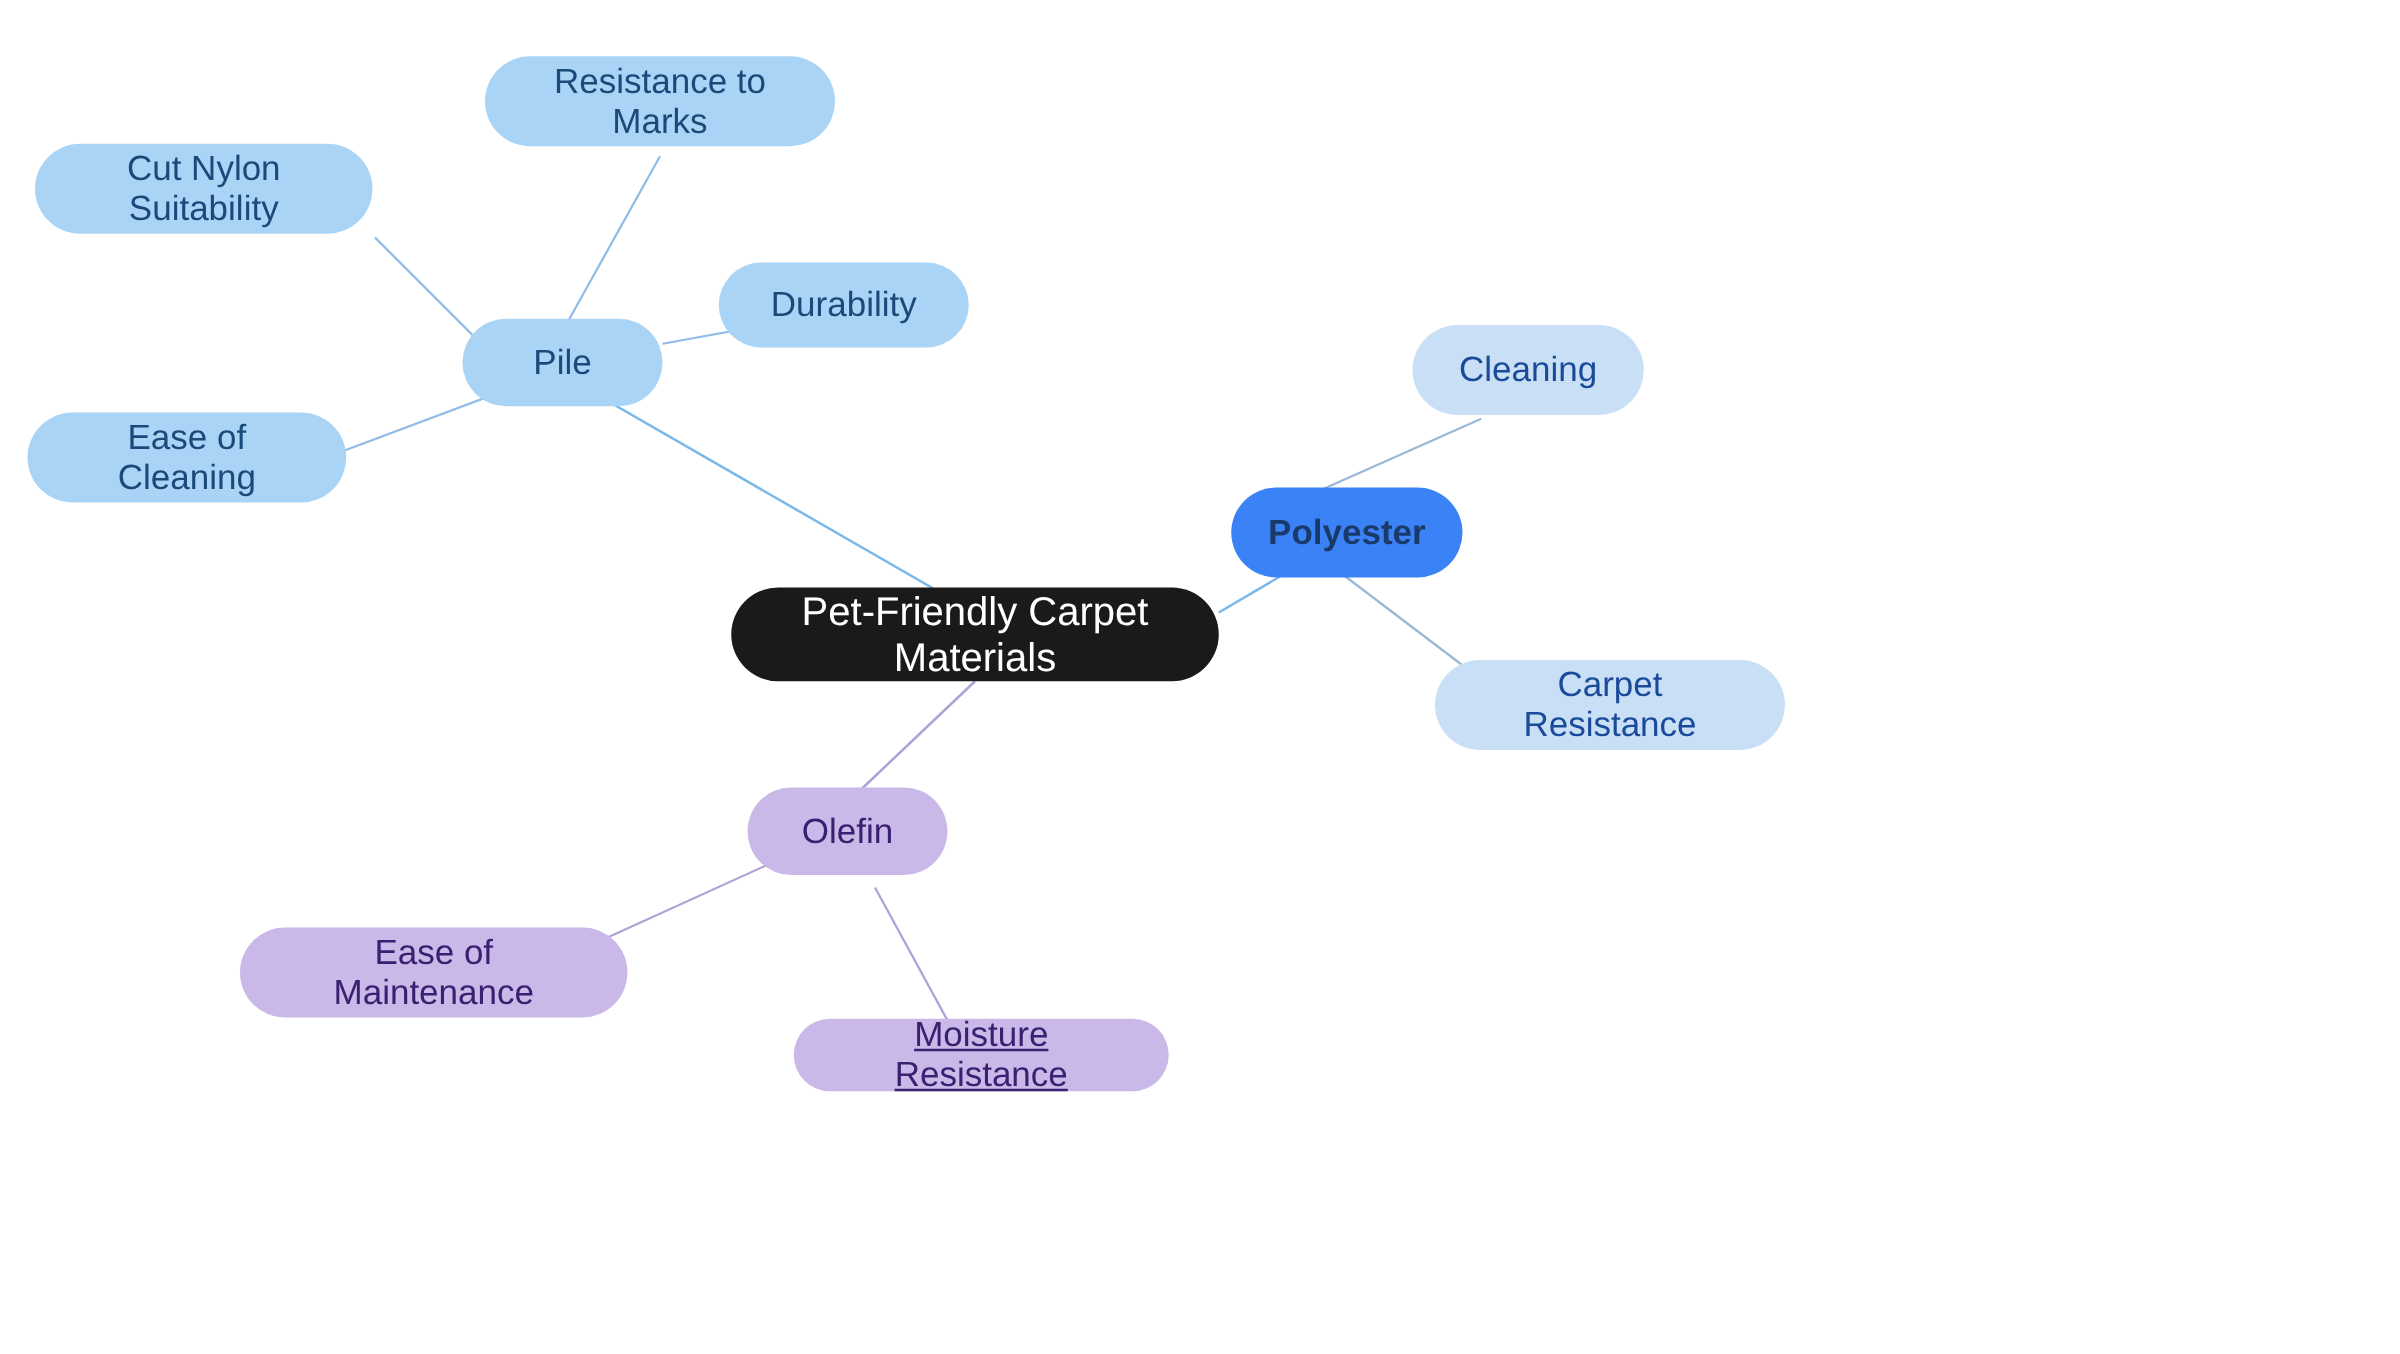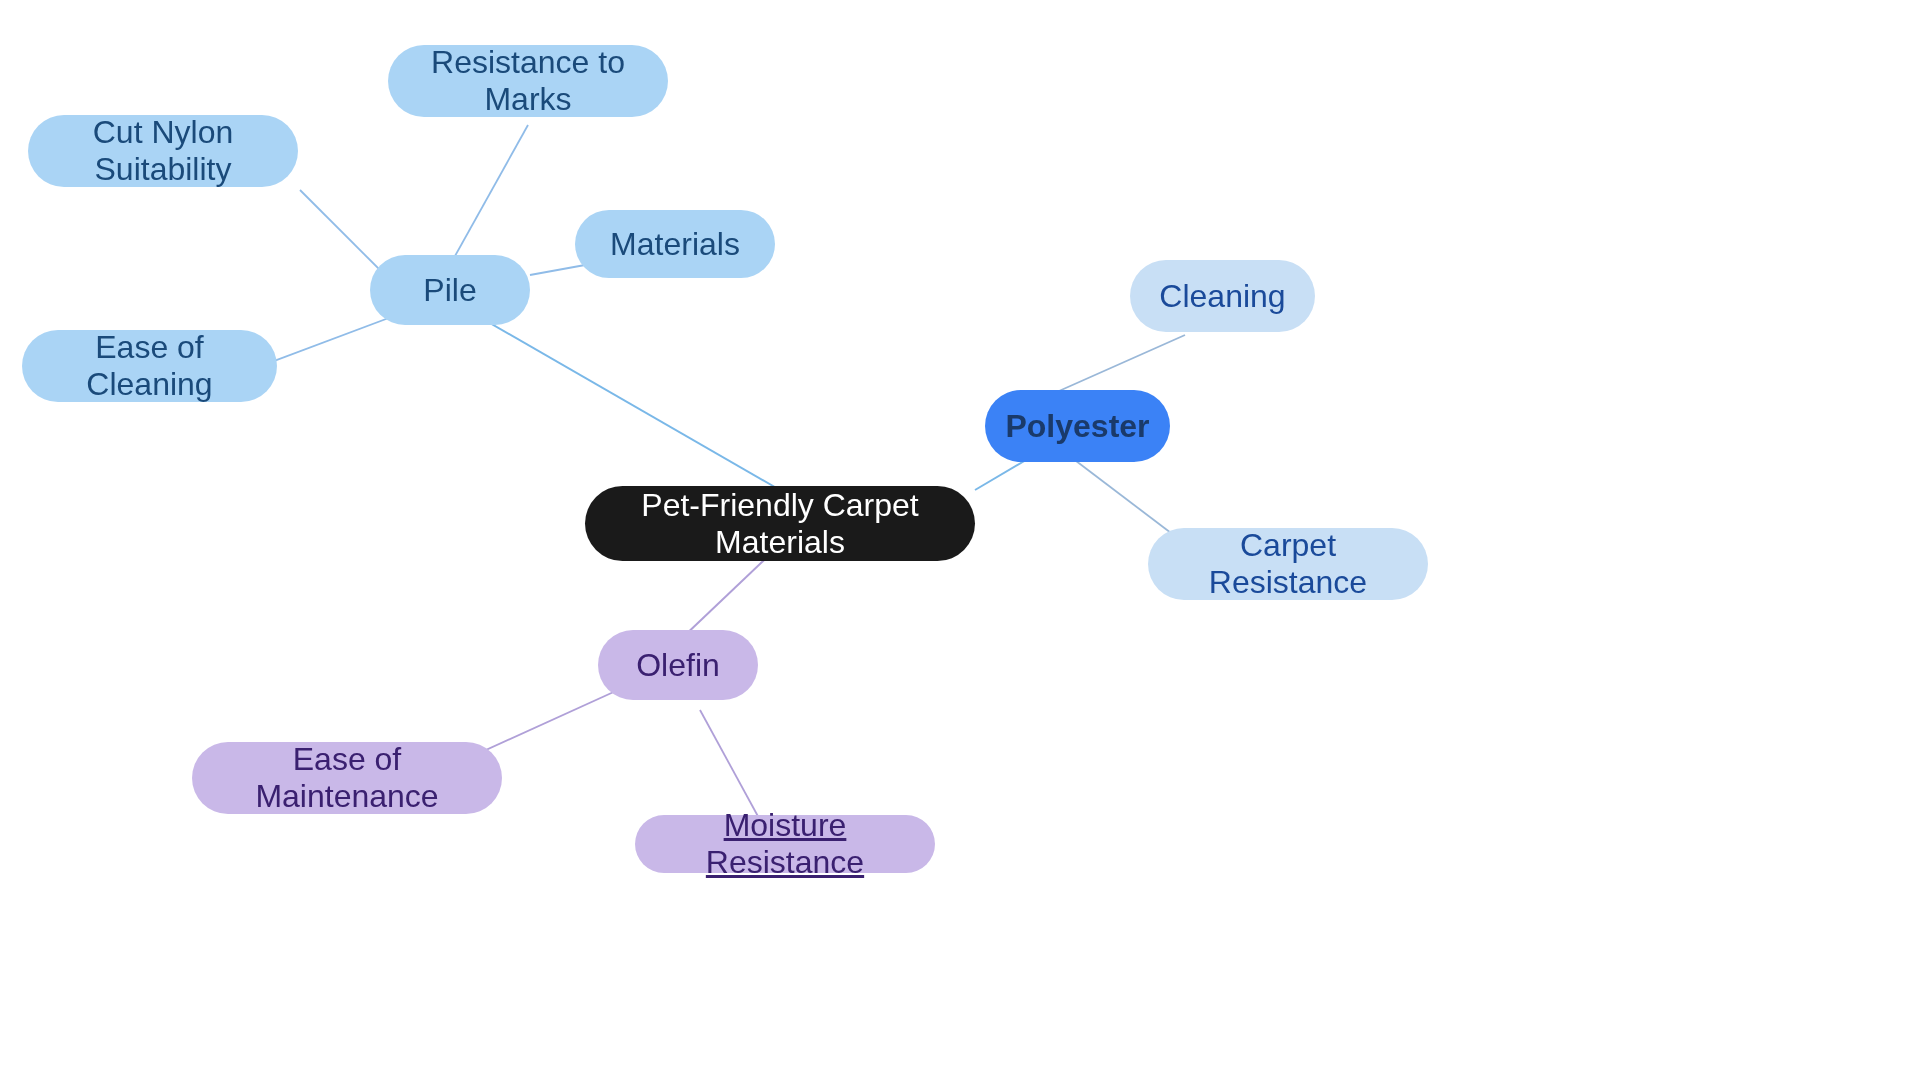--- a/index.html
+++ b/index.html
@@ -19,33 +19,32 @@
       pointer-events: none;
       z-index: 0;
     }
     .node {
       position: absolute;
       display: flex;
       align-items: center;
       justify-content: center;
       border-radius: 50px;
       text-align: center;
-      font-size: 32px;
+      font-size: 28px;
       z-index: 1;
       cursor: default;
       user-select: none;
     }
     .node-center {
       background: #1a1a1a;
       color: #ffffff;
       font-size: 32px;
       font-weight: 500;
       padding: 22px 50px;
       border-radius: 50px;
-      margin-top: 16px;
     }
     .node-blue {
       background: #aad4f5;
       color: #1a4a7a;
       padding: 18px 40px;
       border-radius: 50px;
     }
     .node-blue-light {
       background: #c8dff5;
       color: #1a4a9a;
@@ -96,21 +95,21 @@
 </svg>
 
 <div class="node node-center" style="left: 585px; top: 470px; width: 390px; height: 75px;">Pet-Friendly Carpet Materials</div>
 
 <div class="node node-blue" style="left: 370px; top: 255px; width: 160px; height: 70px;">Pile</div>
 
 <div class="node node-blue" style="left: 388px; top: 45px; width: 280px; height: 72px;">Resistance to Marks</div>
 
 <div class="node node-blue" style="left: 28px; top: 115px; width: 270px; height: 72px;">Cut Nylon Suitability</div>
 
-<div class="node node-blue" style="left: 575px; top: 210px; width: 200px; height: 68px;">Materials</div>
+<div class="node node-blue" style="left: 575px; top: 210px; width: 200px; height: 68px;">Durability</div>
 
 <div class="node node-blue" style="left: 22px; top: 330px; width: 255px; height: 72px;">Ease of Cleaning</div>
 
 <div class="node node-blue-mid" style="left: 985px; top: 390px; width: 185px; height: 72px;">Polyester</div>
 
 <div class="node node-blue-light" style="left: 1130px; top: 260px; width: 185px; height: 72px;">Cleaning</div>
 
 <div class="node node-blue-light" style="left: 1148px; top: 528px; width: 280px; height: 72px;">Carpet Resistance</div>
 
 <div class="node node-purple" style="left: 598px; top: 630px; width: 160px; height: 70px;">Olefin</div>

